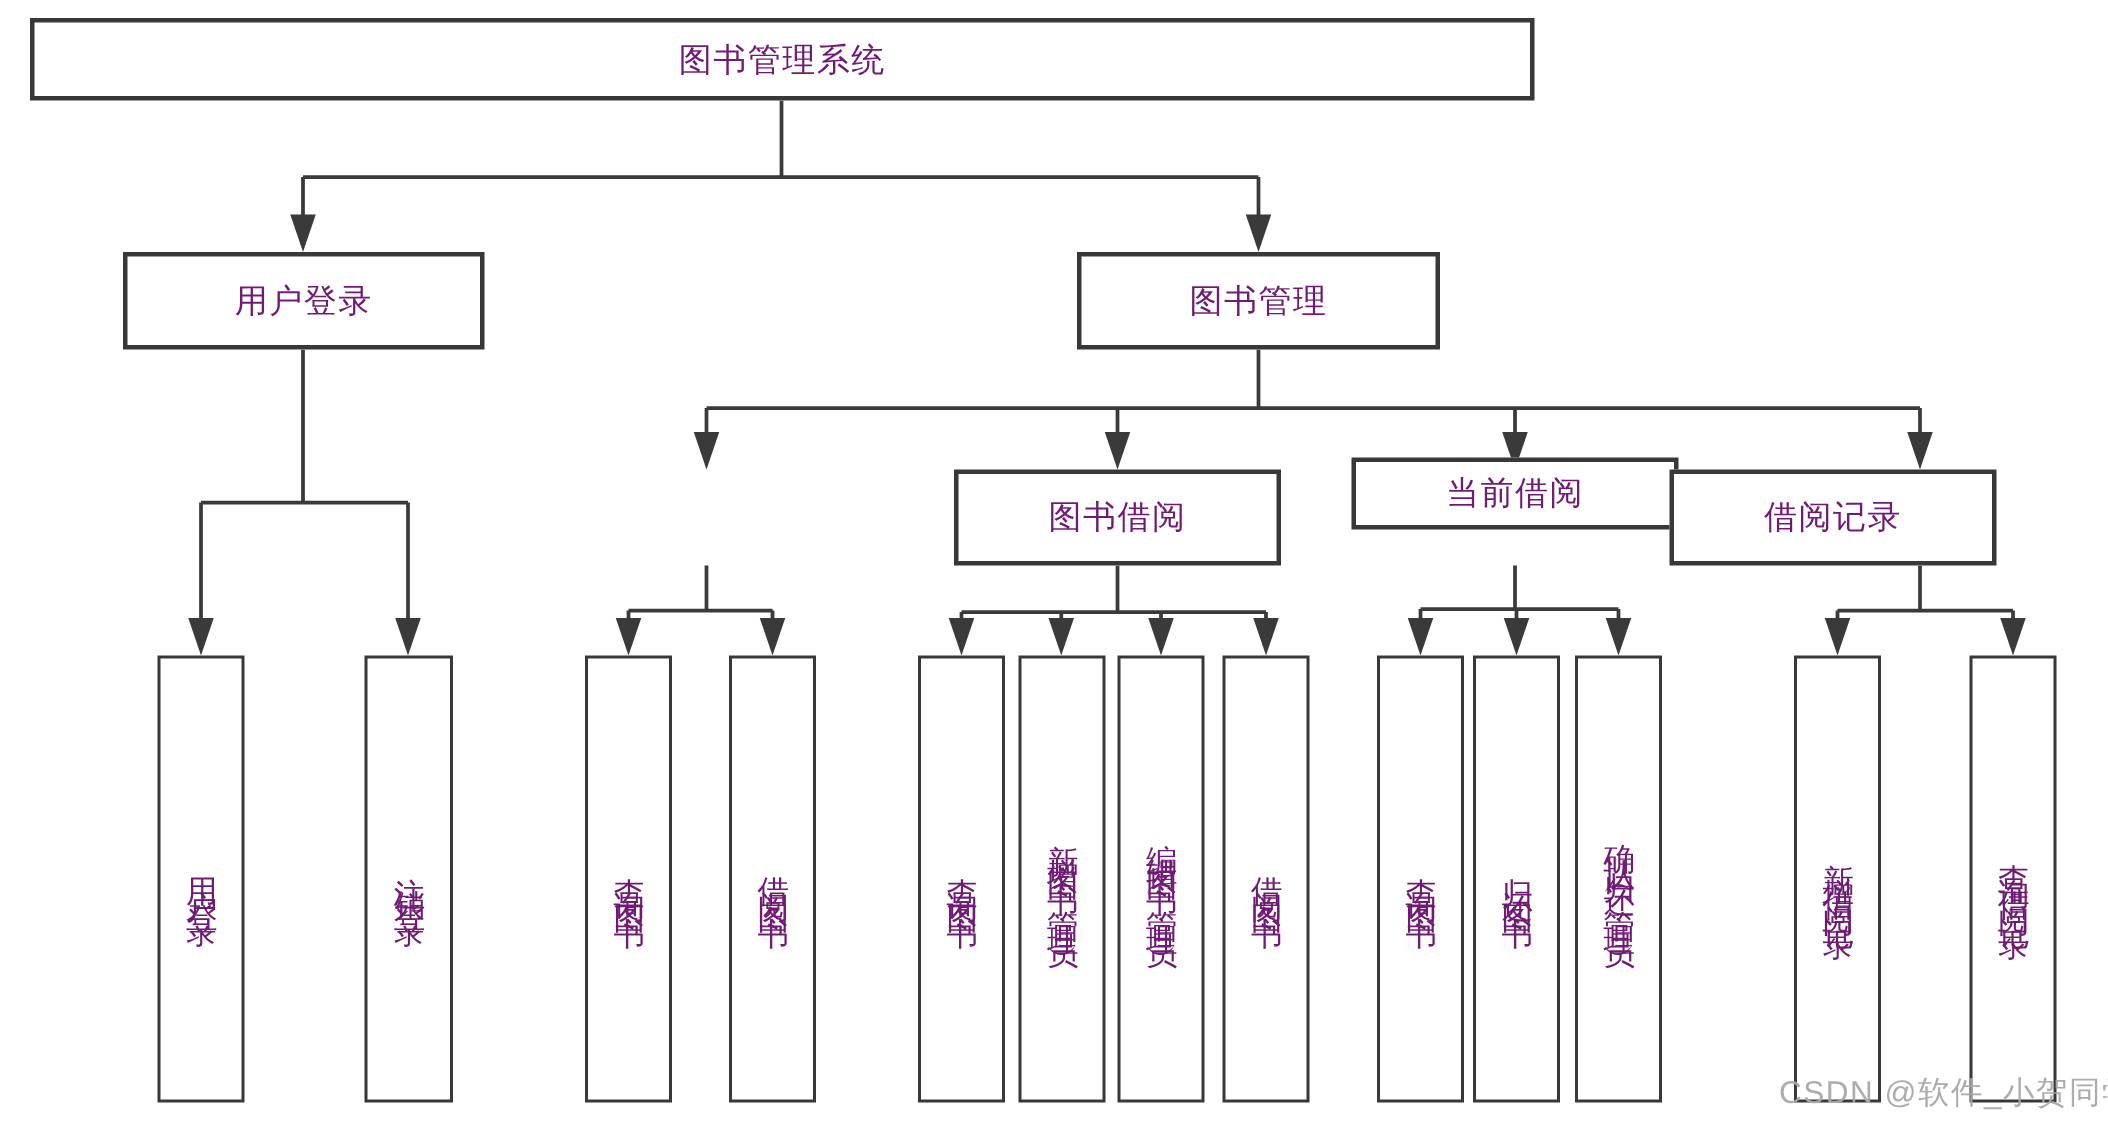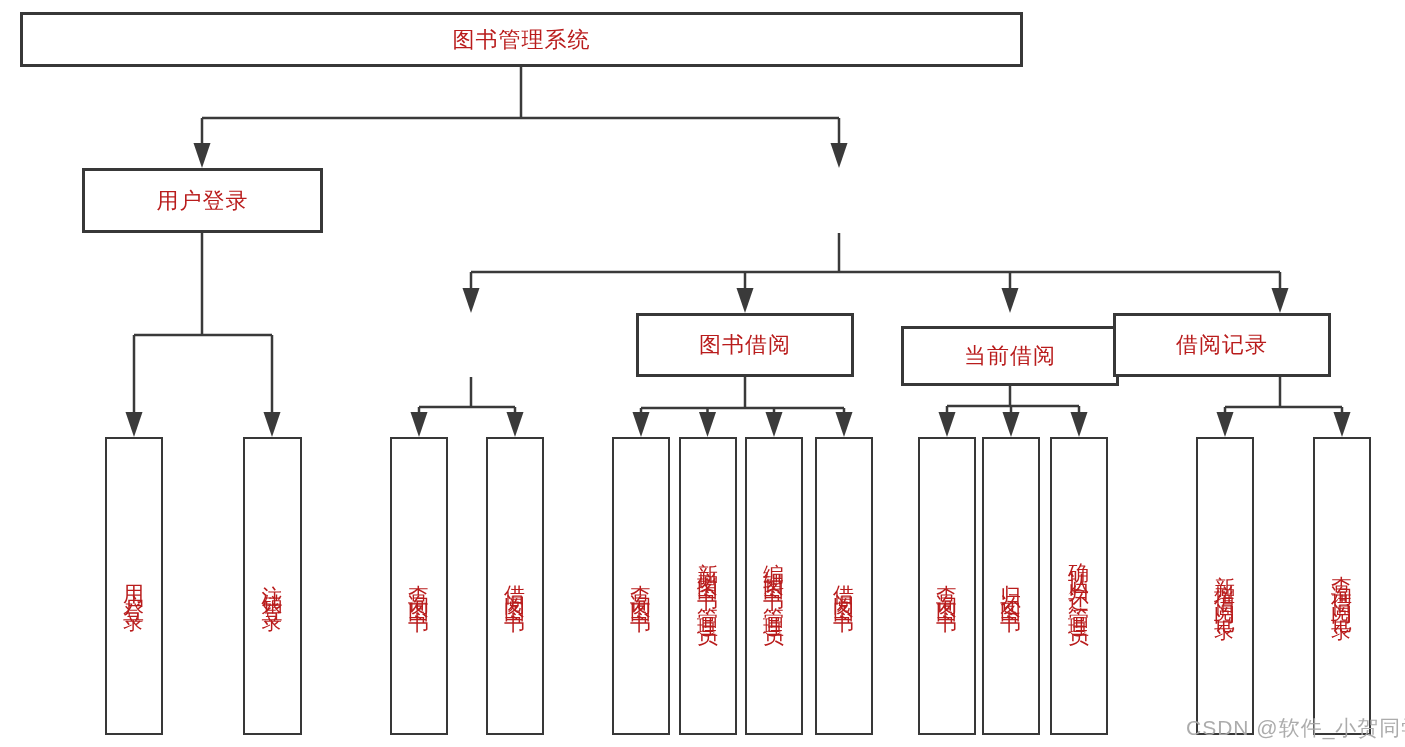--- a/index.html
+++ b/index.html
@@ -10,21 +10,21 @@
     font-family:"Liberation Sans","DejaVu Sans",sans-serif;
     overflow:hidden;
   }
   #connectors{position:absolute;left:0;top:0;z-index:1;}
   .node{
     position:absolute;
     box-sizing:border-box;
     border:3px solid #383838;
     background:#ffffff;
     display:flex;align-items:center;justify-content:center;
-    color:#b91c1c;
+    color:#701a75;
     font-size:22px;
     z-index:2;
     letter-spacing:1px;
   }
   .node.leaf{border-width:2.5px;font-size:21px;}
   .vtext{
     writing-mode:vertical-rl;
     text-orientation:mixed;
     letter-spacing:9px;
     line-height:1;
@@ -100,25 +100,28 @@
       <polygon points="1333.5,412 1350.5,412 1342,437" fill="#3a3a3a"></polygon>
     </svg>
 
   <div class="node" style="left:20px;top:12px;width:1003px;height:55px">
     <span>图书管理系统</span>
   </div>
 
   <div class="node" style="left:82px;top:168px;width:241px;height:65px">
     <span>用户登录</span>
   </div>
+  <div class="node" style="left:718px;top:168px;width:242px;height:65px">
+    <span>图书管理</span>
+  </div>
 
   <div class="node" style="left:636px;top:313px;width:218px;height:64px">
     <span>图书借阅</span>
   </div>
-  <div class="node" style="left:901px;top:326px;width:218px;height:60px">
+  <div class="node" style="left:901px;top:305px;width:218px;height:48px">
     <span>当前借阅</span>
   </div>
   <div class="node" style="left:1113px;top:313px;width:218px;height:64px">
     <span>借阅记录</span>
   </div>
 
   <div class="node leaf" style="left:105px;top:437px;width:58px;height:298px">
     <span class="vtext">用户登录</span>
   </div>
   <div class="node leaf" style="left:243px;top:437px;width:59px;height:298px">

